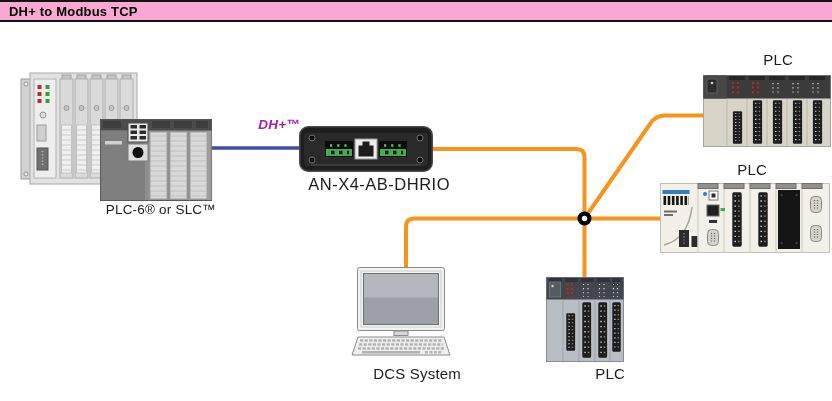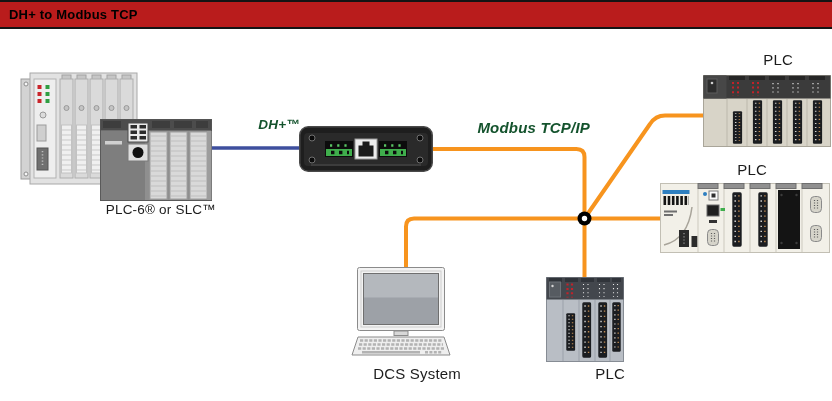--- a/index.html
+++ b/index.html
@@ -1,24 +1,24 @@
 <!DOCTYPE html>
 <html><head>
 <meta charset="utf-8">
 <style>
   *{margin:0;padding:0;box-sizing:border-box}
   html,body{background:#fff}
   body{width:832px;height:401px;font-family:"Liberation Sans",sans-serif}
   #canvas{position:relative;width:832px;height:401px;background:#ffffff;overflow:hidden}
-  .titlebar{position:absolute;left:0;top:0;width:832px;height:29px;background:#b91c1c;
+  .titlebar{position:absolute;left:0;top:0;width:832px;height:22px;background:#f9a8d4;
     border-top:2px solid #141414;border-bottom:2px solid #141414;display:flex;align-items:center;
     padding-left:9px;font-weight:bold;font-size:13px;color:#000;letter-spacing:.2px}
   svg.dev{position:absolute}
   .label{position:absolute;text-align:right;color:#1c1c1c;font-size:15px;letter-spacing:.2px;white-space:nowrap}
-  .wire-label{font-weight:bold;font-style:italic;color:#14532d}
+  .wire-label{font-weight:bold;font-style:italic;color:#a21caf}
   #lbl-plc5{font-size:13.5px}
   #lbl-gateway{font-size:16.5px;letter-spacing:.5px}
   #lbl-dh{font-size:13.5px}
   #lbl-modbus{font-size:15px}
 </style>
 </head>
 <body>
 
 <div id="canvas">
 
@@ -276,19 +276,19 @@
     </g>
     <path d="M17 23V84M33 23V84M49 23V84M64 23V84" stroke="#9ba1aa" fill="none"></path>
     <use href="#tstrip" x="20" y="36" width="9.5" height="38"></use>
     <use href="#tstrip" x="36" y="25" width="9.5" height="56"></use>
     <use href="#tstrip" x="52" y="25" width="9.5" height="56"></use>
     <use href="#tstrip" x="66" y="25" width="9" height="50"></use>
   </svg>
 
   <div class="label" id="lbl-plc5" style="left:16px;top:202px;width:200px">PLC-6® or SLC™</div>
   <div class="label wire-label" id="lbl-dh" style="left:205px;top:117px;width:95px">DH+™</div>
-  <div class="label wire-label" id="lbl-modbus" style="left:430px;top:119px;width:160px">Modbus TCP/IP</div>
+  <div class="label" id="lbl-gateway" style="left:280px;top:175px;width:170px">AN-X4-AB-DHRIO</div>
   <div class="label" style="left:713px;top:51px;width:80px">PLC</div>
   <div class="label" style="left:687px;top:161px;width:80px">PLC</div>
   <div class="label" style="left:341px;top:365px;width:120px">DCS System</div>
   <div class="label" style="left:545px;top:365px;width:80px">PLC</div>
 
 </div>
 
 </body></html>

